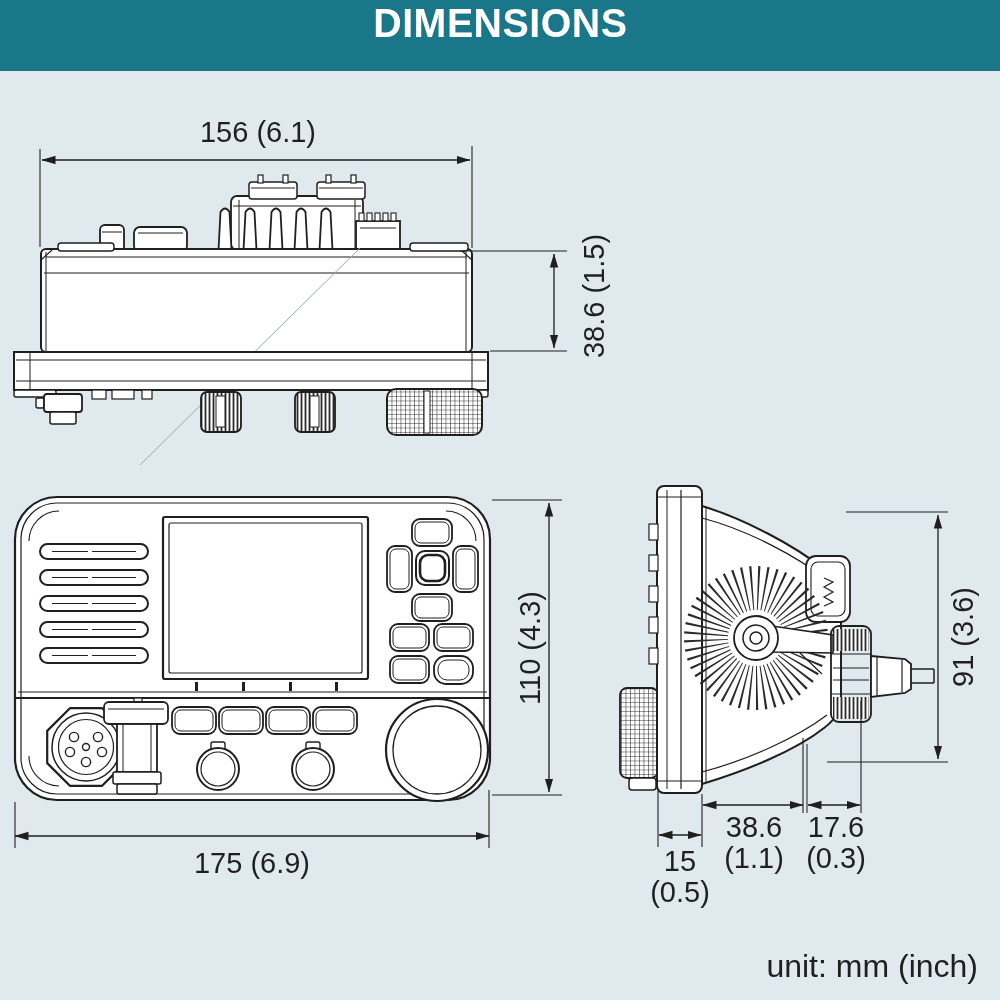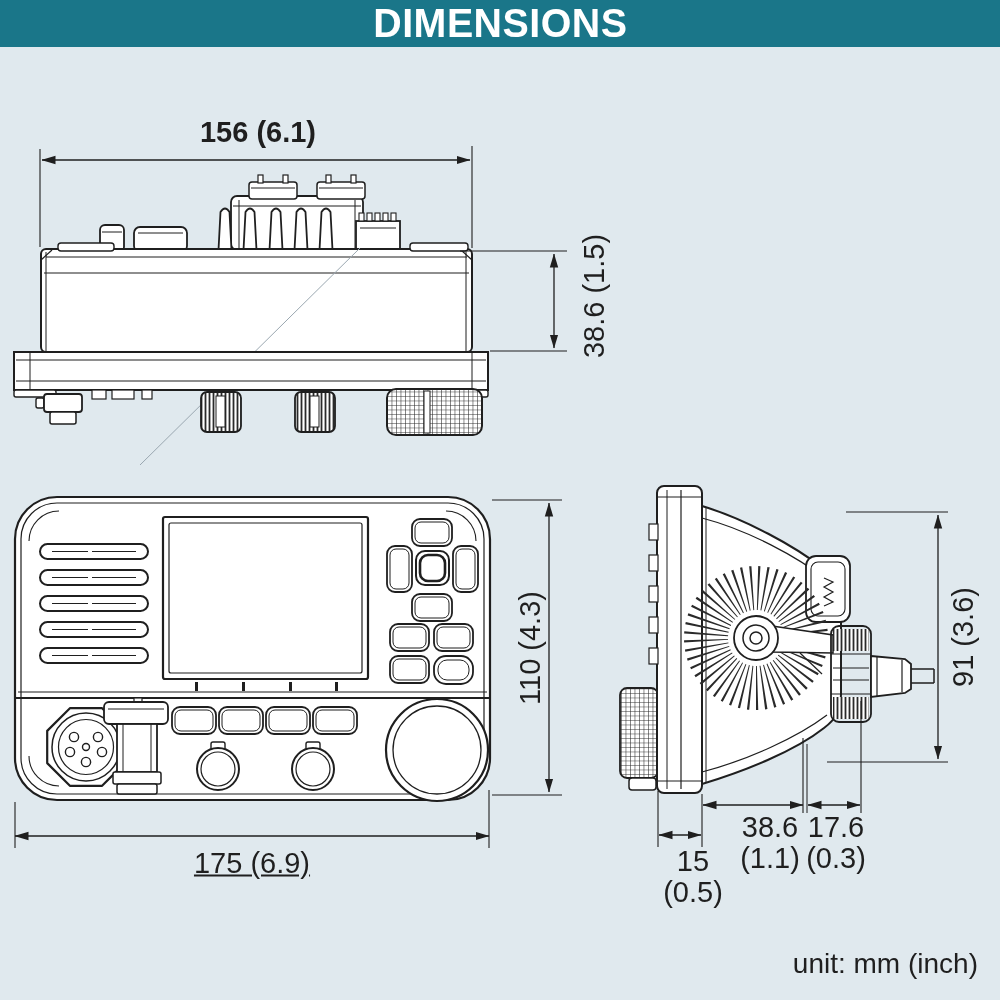--- a/index.html
+++ b/index.html
@@ -3,37 +3,37 @@
 <meta charset="utf-8">
 <style>
   html,body{margin:0;padding:0;}
   body{
     width:1000px;height:1000px;position:relative;overflow:hidden;
     background:#e0e9ee;
     font-family:"Liberation Sans", sans-serif;
     color:#1f1f1f;
   }
   .banner{
-    position:absolute;left:0;top:0;width:1000px;height:47px;
+    position:absolute;left:0;top:0;width:1000px;height:71px;
     background:#1a7689;
     display:flex;align-items:flex-start;justify-content:center;
   }
   .banner-title{
     color:#ffffff;font-size:41px;font-weight:bold;letter-spacing:0.5px;
     transform:scaleX(0.96);
   }
   svg.art{position:absolute;left:0;top:0;}
   .dim{
     position:absolute;font-size:29px;white-space:nowrap;color:#1f1f1f;
     transform:translate(-50%,-50%);
   }
   .dim.rot{transform:translate(-50%,-50%) rotate(-90deg);}
   .dim.two{text-align:center;line-height:31px;}
   .unit-note{
-    position:absolute;right:22px;top:948px;font-size:28px;color:#1f1f1f;
+    position:absolute;right:22px;top:948px;font-size:32px;color:#1f1f1f;
   }
 </style>
 </head>
 <body>
 
 <div class="banner">
   <div class="banner-title">DIMENSIONS</div>
 </div>
 
 <svg class="art" width="1000" height="1000" viewBox="0 0 1000 1000">
@@ -320,32 +320,32 @@
       <line x1="803" y1="738" x2="803" y2="813" stroke-width="1.1"></line>
       <line x1="807" y1="744" x2="807" y2="813" stroke-width="1"></line>
       <line x1="808" y1="805" x2="860" y2="805" marker-start="url(#arw)" marker-end="url(#arw)"></line>
       <line x1="861" y1="701" x2="861" y2="813" stroke-width="1.1"></line>
       <line x1="659" y1="835" x2="701" y2="835" marker-start="url(#arw)" marker-end="url(#arw)"></line>
       <line x1="658" y1="791" x2="658" y2="847" stroke-width="1.1"></line>
     </g>
   </g>
 </svg>
 
-<div class="dim" style="left:258px;top:132px;font-weight:bold;">156 (6.1)</div>
+<div class="dim" style="left:258px;top:132px;">156 (6.1)</div>
 <div class="dim rot" style="left:594px;top:296px;">38.6 (1.5)</div>
 <div class="dim rot" style="left:530px;top:648px;">110 (4.3)</div>
-<div class="dim" style="left:252px;top:863px;text-decoration:underline;">175 (6.9)</div>
+<div class="dim" style="left:252px;top:863px;">175 (6.9)</div>
 <div class="dim rot" style="left:963px;top:637px;">91 (3.6)</div>
 
-<div class="dim two" style="left:754px;top:843px;margin-left:16px;">
+<div class="dim two" style="left:754px;top:843px;">
   <div>38.6</div>
   <div>(1.1)</div>
 </div>
 <div class="dim two" style="left:836px;top:843px;">
   <div>17.6</div>
   <div>(0.3)</div>
 </div>
-<div class="dim two" style="left:680px;top:877px;margin-left:13px;">
+<div class="dim two" style="left:680px;top:877px;">
   <div>15</div>
   <div>(0.5)</div>
 </div>
 
 <div class="unit-note">unit: mm (inch)</div>
 
 </body></html>

